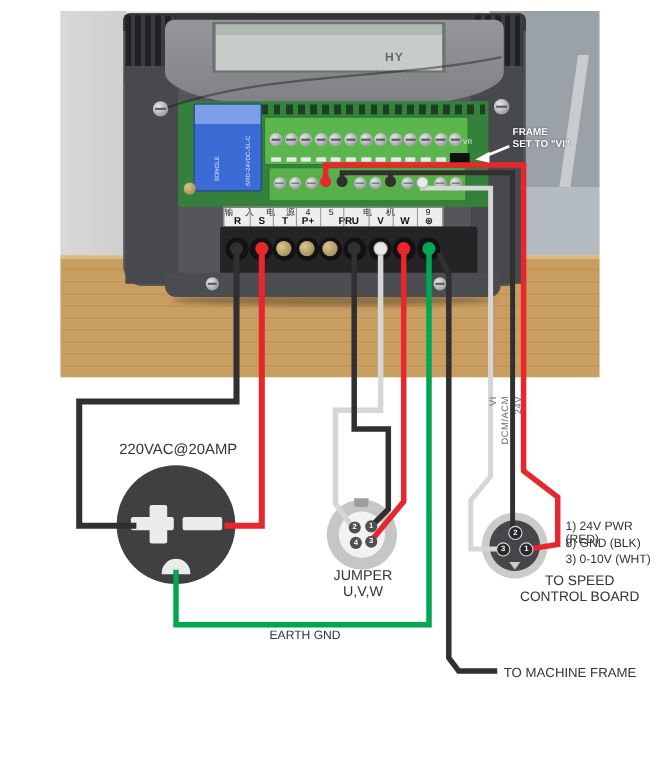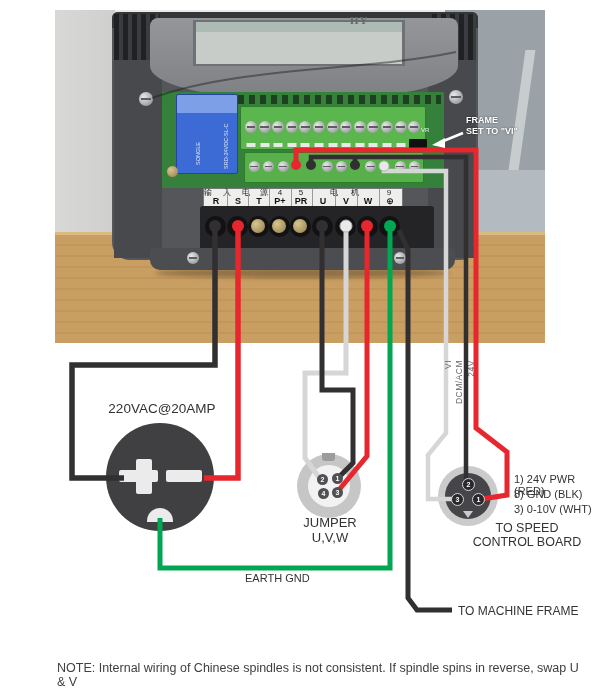--- a/index.html
+++ b/index.html
@@ -16,21 +16,21 @@
         border-top:3px solid #dcb97f;}
   .vfd-body{left:57px;top:2px;width:366px;height:248px;background:#54565a;border-radius:6px 6px 18px 18px;}
   .vfd-topbar{left:57px;top:2px;width:366px;height:16px;background:#34363a;border-radius:6px 6px 0 0;}
   .fins-l{left:59px;top:4px;width:46px;height:62px;background:repeating-linear-gradient(90deg,#1f2123 0 5px,#3a3c3f 5px 9px);}
   .fins-r{left:377px;top:4px;width:44px;height:62px;background:repeating-linear-gradient(90deg,#1f2123 0 5px,#3a3c3f 5px 9px);}
   .col-l{left:59px;top:50px;width:48px;height:198px;background:#47494d;}
   .col-r{left:373px;top:50px;width:48px;height:198px;background:#47494d;}
   .bezel{left:95px;top:8px;width:308px;height:80px;background:linear-gradient(180deg,#94969a,#7e8084);border-radius:8px 8px 40% 40%;}
   .screen-recess{left:138px;top:10px;width:212px;height:46px;background:#6f7174;}
   .screen{left:141px;top:12px;width:206px;height:42px;background:linear-gradient(180deg,#aebbb4 0 10px,#c7ccc8 10px);}
-  .hy{left:295px;top:4px;width:40px;font-size:11px;font-weight:bold;color:#64676b;letter-spacing:1px;font-family:Liberation Serif, serif;}
+  .hy{left:295px;top:36px;width:40px;font-size:11px;font-weight:bold;color:#64676b;letter-spacing:1px;}
   .pcb{left:107px;top:82px;width:282px;height:96px;background:#35813b;}
   .pcb-comps{left:150px;top:85px;width:236px;height:9px;
              background:repeating-linear-gradient(90deg,#1d4020 0 6px,#35813b 6px 11px);}
   .relay{left:121px;top:84px;width:60px;height:78px;background:linear-gradient(180deg,#7d9fe8 0 18px,#3d6bd6 18px);
          border:1px solid #24459c;border-radius:2px;}
   .relay-text{position:absolute;color:#dbe4f8;font-size:5.5px;white-space:nowrap;transform:rotate(-90deg);transform-origin:left top;}
   .tblock-upper{left:185px;top:96px;width:184px;height:42px;background:#5cb64e;border:1px solid #2e7d2b;border-radius:2px;}
   .tblock-ctrl{left:189px;top:142px;width:178px;height:29px;background:#58b04a;border:1px solid #2e7d2b;border-radius:2px;}
   .jumper{left:354px;top:129px;width:18px;height:11px;background:#111;border-radius:1px;}
   .vr{left:366px;top:117px;font-size:6px;color:#eee;}
@@ -135,21 +135,21 @@
         <span class="strip-char" style="left: 60px;">源</span>
         <span class="strip-char" style="left: 76px;">4</span>
         <span class="strip-char" style="left: 97px;">5</span>
         <span class="strip-char" style="left: 130px;">电</span>
         <span class="strip-char" style="left: 151px;">机</span>
         <span class="strip-char" style="left: 185px;">9</span>
         <span class="strip-term" style="left: 12px;">R</span>
         <span class="strip-term" style="left: 34px;">S</span>
         <span class="strip-term" style="left: 55px;">T</span>
         <span class="strip-term" style="left: 76px;">P+</span>
-        <span class="strip-term" style="left: 97px;">PR</span>
+        <span class="strip-term" style="left: 97px; padding-left: 26px;">PR</span>
         <span class="strip-term" style="left: 119px;">U</span>
         <span class="strip-term" style="left: 142px;">V</span>
         <span class="strip-term" style="left: 164px;">W</span>
         <span class="strip-term" style="left: 186px;">⊕</span>
         <div class="strip-div" style="left: 23px;"></div>
         <div class="strip-div" style="left: 44px;"></div>
         <div class="strip-div" style="left: 65px;"></div>
         <div class="strip-div" style="left: 87px;"></div>
         <div class="strip-div" style="left: 108px;"></div>
         <div class="strip-div" style="left: 131px;"></div>
@@ -251,14 +251,13 @@
   <div class="lbl center" style="left:280px;top:530px;width:100px;font-size:13px;">U,V,W</div>
   <div class="lbl" style="left:514px;top:473px;font-size:11px;">1) 24V PWR (RED)</div>
   <div class="lbl" style="left:514px;top:488px;font-size:11px;">8) GND (BLK)</div>
   <div class="lbl" style="left:514px;top:503px;font-size:11px;">3) 0-10V (WHT)</div>
   <div class="lbl center" style="left:452px;top:521px;width:150px;font-size:12.5px;">TO SPEED</div>
   <div class="lbl center" style="left:452px;top:535px;width:150px;font-size:12.5px;">CONTROL BOARD</div>
   <div class="lbl" style="left:458px;top:604px;font-size:12px;text-align:center;">TO MACHINE FRAME</div>
   <div class="vtag" style="left:443px;top:360px;">VI</div>
   <div class="vtag" style="left:454px;top:360px;">DCM/ACM</div>
   <div class="vtag" style="left:466px;top:360px;">24V</div>
-  <div class="lbl" style="left:57px;top:661px;width:525px;font-size:12.5px;color:#404040;">NOTE: Internal wiring of Chinese spindles is not consistent. If spindle spins in reverse, swap U &amp; V</div>
 </div>
 
 </body></html>

